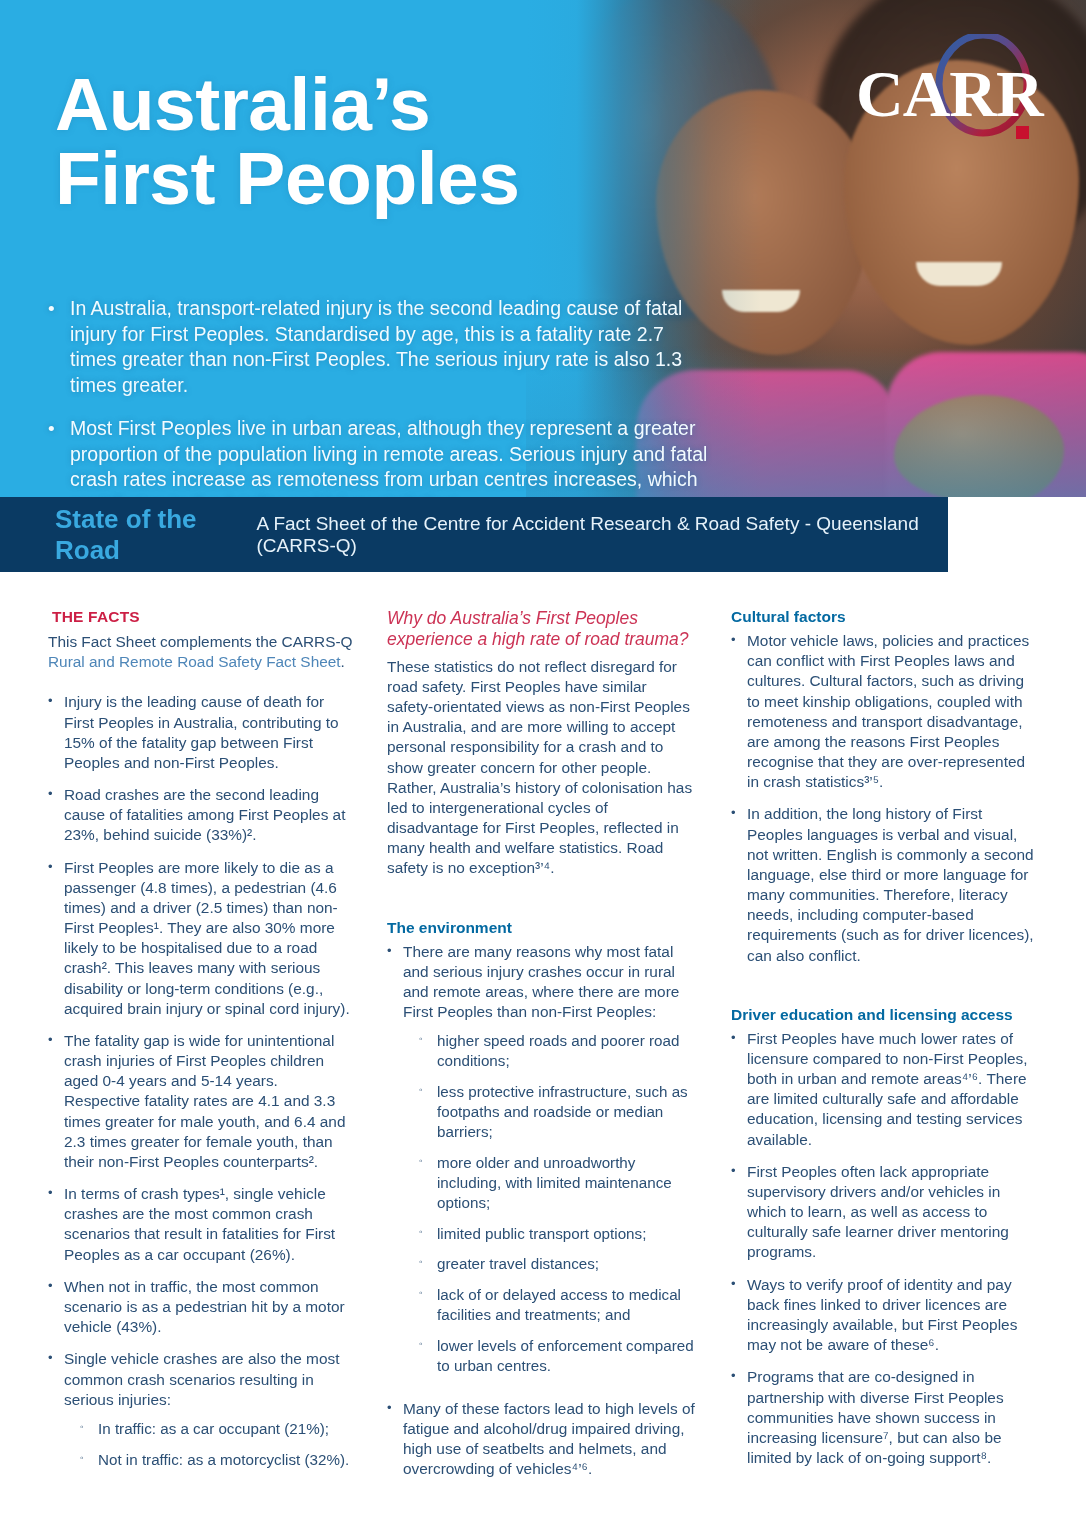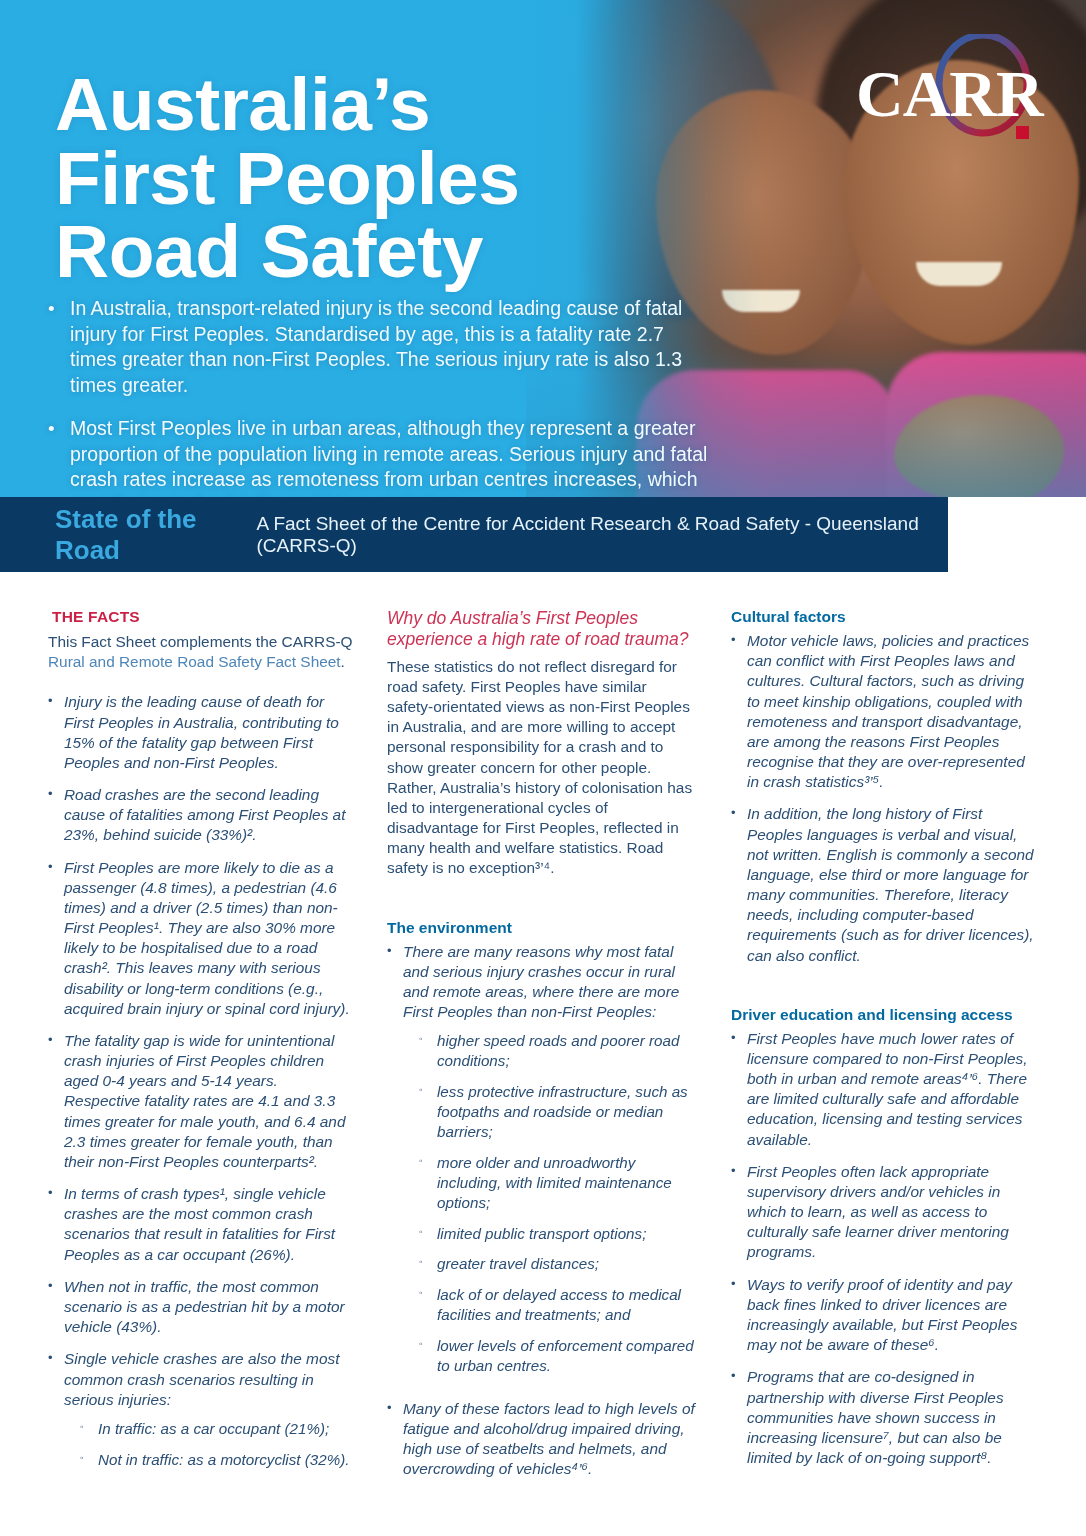--- a/index.html
+++ b/index.html
@@ -215,21 +215,21 @@
 
   ul.blist { list-style: none; margin: 0 0 14px 0; padding: 0; }
   ul.blist > li {
     display: flex;
     font-size: 15.4px;
     line-height: 1.31;
     color: #2b4f75;
     margin-bottom: 12px;
   }
   ul.blist > li .bdot { flex: 0 0 16px; font-size: 13px; line-height: 1.42; }
-  ul.blist > li .btext { flex: 1 1 auto; font-style: italic; }
+  ul.blist > li .btext { flex: 1 1 auto; }
 
   ul.sublist { list-style: none; margin: 9px 0 0 0; padding: 0 0 0 16px; }
   ul.sublist > li {
     display: flex;
     font-size: 15.2px;
     line-height: 1.31;
     color: #2b4f75;
     margin-bottom: 11px;
   }
   ul.sublist > li .sdot {
@@ -257,21 +257,20 @@
     <div class="shirt-a"></div>
     <div class="shirt-b"></div>
     <div class="hands"></div>
     <div class="photo-veil"></div>
     <div class="photo-veil-bottom"></div>
   </div>
 
   <div class="header-title">
     <div>Australia’s</div>
     <div>First Peoples</div>
-    <div>Road Safety</div>
   </div>
 
   <div class="header-bullets">
     <div class="hb-item">
       <span class="hb-dot">•</span>
       <span class="hb-text">In Australia, transport-related injury is the second leading cause of fatal injury for First Peoples. Standardised by age, this is a fatality rate 2.7 times greater than non-First Peoples. The serious injury rate is also 1.3 times greater.</span>
     </div>
     <div class="hb-item">
       <span class="hb-dot">•</span>
       <span class="hb-text">Most First Peoples live in urban areas, although they represent a greater proportion of the population living in remote areas. Serious injury and fatal crash rates increase as remoteness from urban centres increases, which contributes to the fatality and injury statistics¹.</span>

